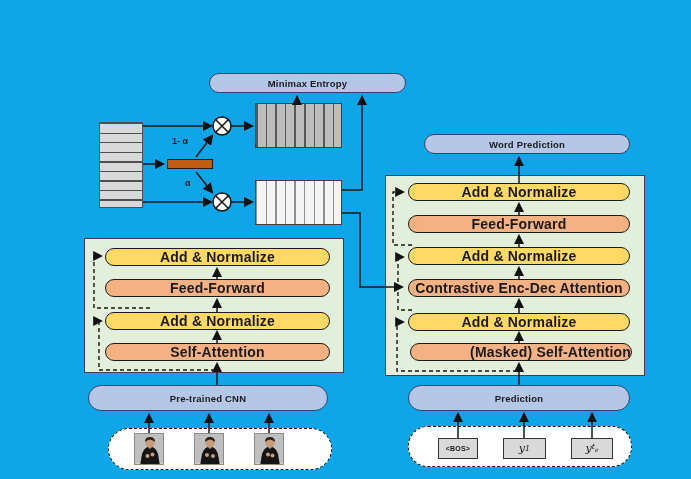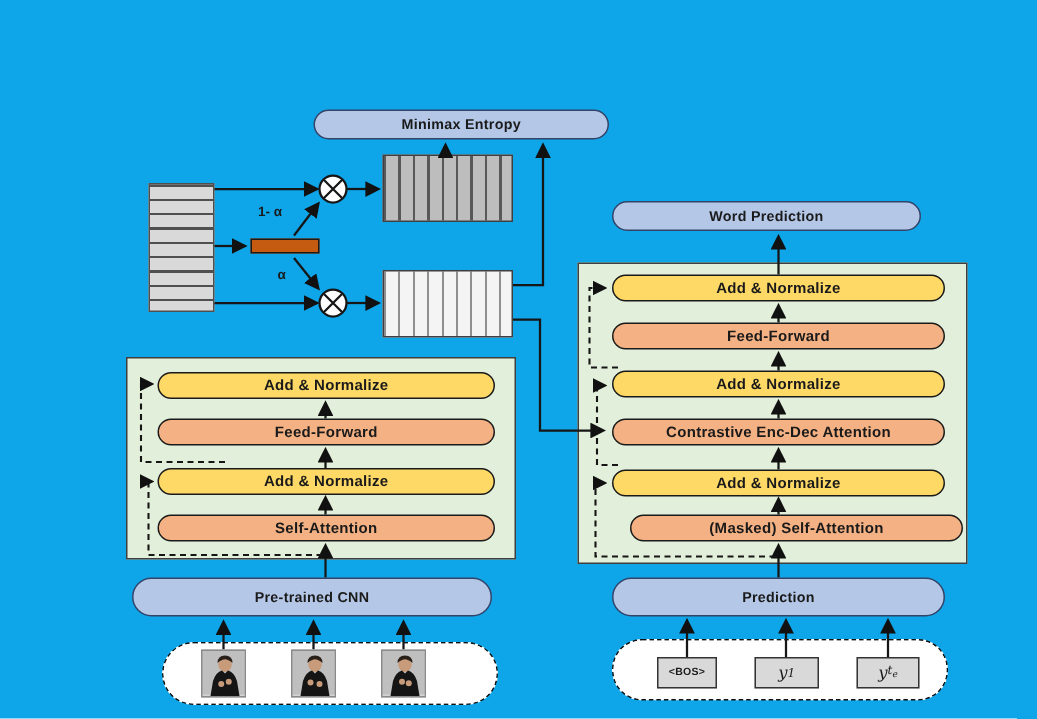--- a/index.html
+++ b/index.html
@@ -9,21 +9,21 @@
 
   .layer1{position:absolute;z-index:1;}
   .layer3{position:absolute;z-index:3;}
   svg.wires{position:absolute;left:0;top:0;width:691px;height:479px;z-index:2;}
 
   
   .green-block{background:#E2EFDA;border:1.6px solid #3f3f3f;}
 
   
   .pill{display:flex;align-items:center;justify-content:center;
-        font-weight:bold;font-size:10px;letter-spacing:.2px;
+        font-weight:bold;font-size:14px;letter-spacing:.2px;
         border:1.3px solid #1a1a1a;border-radius:10px;text-align:center;}
   .pill-blue{background:#B4C7E7;border:1.4px solid #334469;border-radius:11px;font-size:9.5px;}
   .pill-yellow{background:#FFD966;}
   .pill-orange{background:#F4B183;}
 
   
   .stripe-dark{background-color:#BDBDBD;border:1.8px solid #3f3f3f;
      background-image:repeating-linear-gradient(to right,#585858 0px,#585858 1.6px,transparent 1.6px,transparent 9.6px);}
   .stripe-light{background-color:#F4F4F4;border:1.8px solid #3f3f3f;
      background-image:repeating-linear-gradient(to right,#8f8f8f 0px,#8f8f8f 1.4px,transparent 1.4px,transparent 9.6px);}
@@ -140,40 +140,40 @@
     <span>Add &amp; Normalize</span>
   </div>
   <div class="layer3 pill pill-orange" style="left:105px;top:343px;width:225px;height:18px;">
     <span>Self-Attention</span>
   </div>
 
   <div class="layer3 pill pill-blue" style="left:88px;top:385px;width:240px;height:26px;border-radius:14px;">
     <span>Pre-trained CNN</span>
   </div>
 
-  <div class="layer3 pill pill-blue" style="left:408px;top:134px;width:206px;height:20px;">
+  <div class="layer3 pill pill-blue" style="left:424px;top:134px;width:206px;height:20px;">
     <span>Word Prediction</span>
   </div>
 
   <div class="layer3 pill pill-yellow" style="left:408px;top:183px;width:222px;height:18px;">
     <span>Add &amp; Normalize</span>
   </div>
   <div class="layer3 pill pill-orange" style="left:408px;top:215px;width:222px;height:18px;">
     <span>Feed-Forward</span>
   </div>
   <div class="layer3 pill pill-yellow" style="left:408px;top:247px;width:222px;height:18px;">
     <span>Add &amp; Normalize</span>
   </div>
   <div class="layer3 pill pill-orange" style="left:408px;top:279px;width:222px;height:18px;text-align:right;">
     <span>Contrastive Enc-Dec Attention</span>
   </div>
   <div class="layer3 pill pill-yellow" style="left:408px;top:313px;width:222px;height:18px;">
     <span>Add &amp; Normalize</span>
   </div>
-  <div class="layer3 pill pill-orange" style="left:420px;top:343px;width:222px;height:18px;">
+  <div class="layer3 pill pill-orange" style="left:410px;top:343px;width:222px;height:18px;justify-content:flex-end;">
     <span>(Masked) Self-Attention</span>
   </div>
 
   <div class="layer3 pill pill-blue" style="left:408px;top:385px;width:222px;height:26px;border-radius:13px;">
     <span>Prediction</span>
   </div>
 
   <div class="layer3 frame" style="left:134px;top:433px;width:30px;height:32px;">
     <svg width="30" height="32" viewBox="0 0 30 32">
       <rect x="0" y="0" width="30" height="32" fill="#bfbfbf"></rect>

